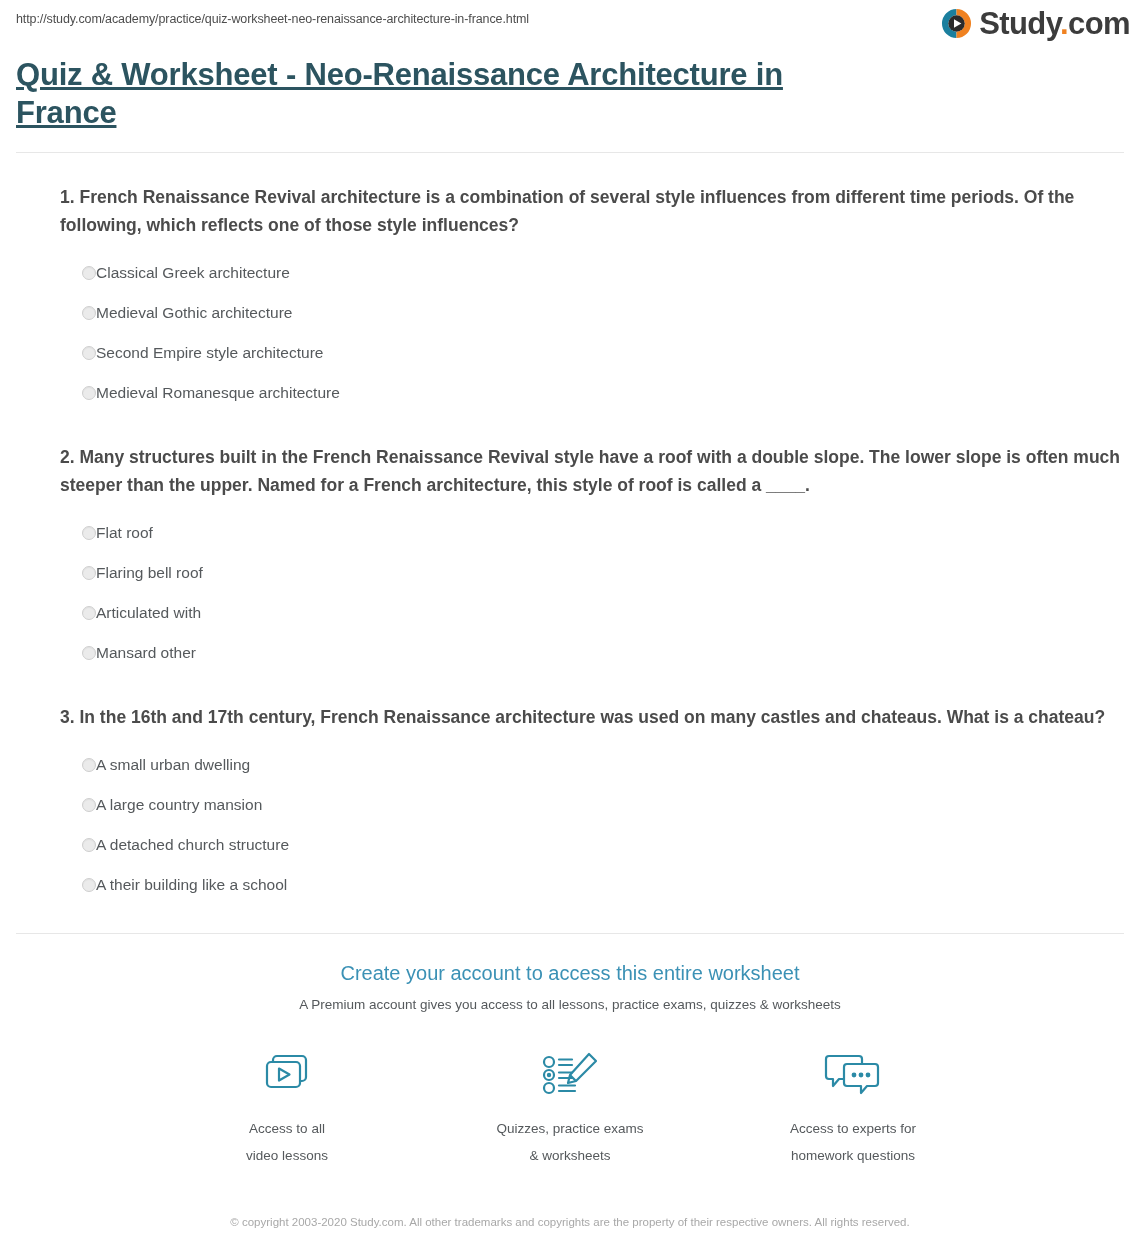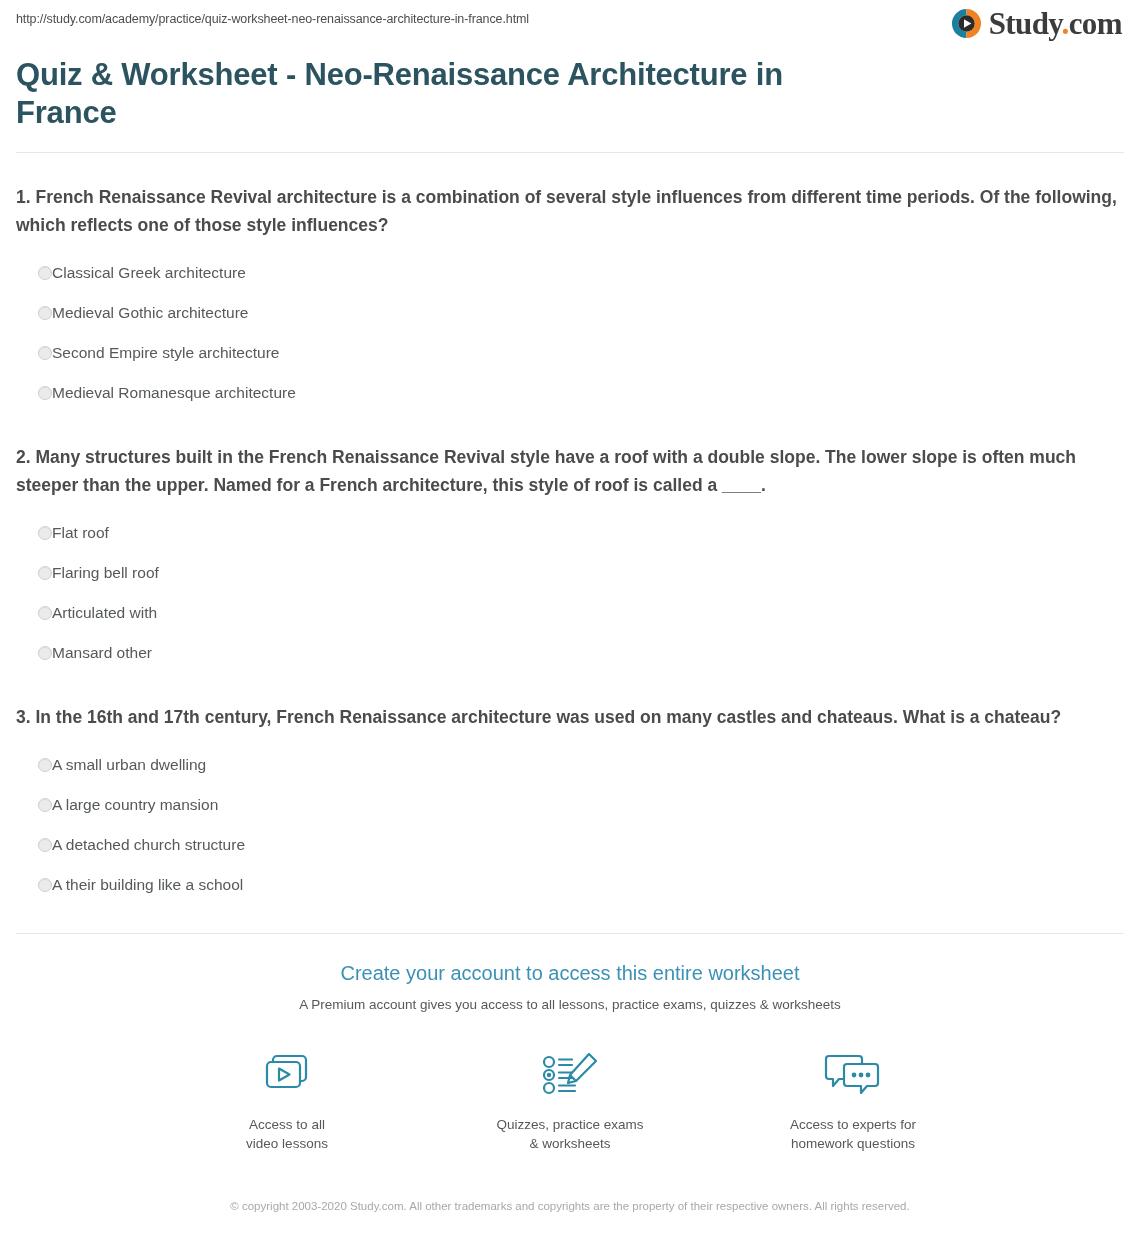--- a/index.html
+++ b/index.html
@@ -33,26 +33,25 @@
     left: 16px;
     top: 12px;
     font-size: 12.5px;
     color: #4d4d4d;
     font-family: "Liberation Sans", sans-serif;
     letter-spacing: -0.1px;
     white-space: nowrap;
   }
   .logo {
     position: absolute;
-    right: 18px;
+    right: 10px;
     top: 8px;
     display: flex;
     align-items: center;
     gap: 7px;
-    font-family: Liberation Serif, serif;
   }
   .logo-mark {
     width: 31px;
     height: 31px;
     flex: none;
     display: block;
   }
   .logo-word {
     font-size: 31px;
     line-height: 31px;
@@ -69,30 +68,31 @@
     box-sizing: border-box;
   }
   h1.page-title {
     margin: 6px 0 0 0;
     font-size: 31px;
     line-height: 38px;
     font-weight: bold;
     color: #2c5460;
     letter-spacing: -0.2px;
     max-width: 830px;
+    text-decoration: underline;
   }
   .rule {
     border: 0;
     border-top: 1px solid #e7e7e7;
     margin: 20px 0 0 0;
     width: 1108px;
   }
 
   
-  .question-block { margin-top: 30px; }
+  .question-block { margin-top: 30px; margin-left: 44px; }
   .question-text {
     font-size: 17.5px;
     line-height: 28px;
     font-weight: bold;
     color: #4b4b4b;
     margin: 0 0 14px 0;
     max-width: 1104px;
   }
   .answers { margin: 0; padding: 0; list-style: none; }
   .answer-row {
@@ -155,21 +155,21 @@
   .feature-icon {
     height: 52px;
     display: flex;
     align-items: center;
     justify-content: center;
   }
   .feature-icon svg { display: block; }
   .feature-label {
     margin-top: 14px;
     font-size: 13.5px;
-    line-height: 19px;
+    line-height: 27px;
     color: #55595c;
     white-space: pre-line;
   }
 
   .copyright {
     margin: 44px auto 0 auto;
     width: 720px;
     text-align: center;
     font-size: 11.5px;
     line-height: 18px;

